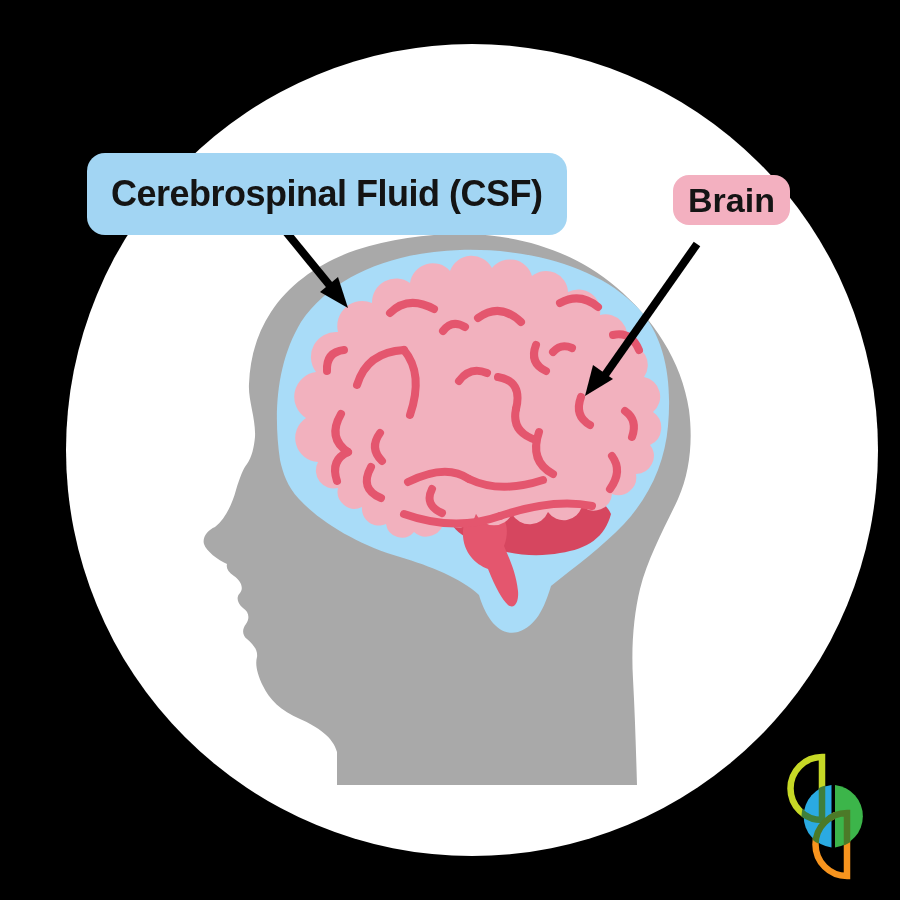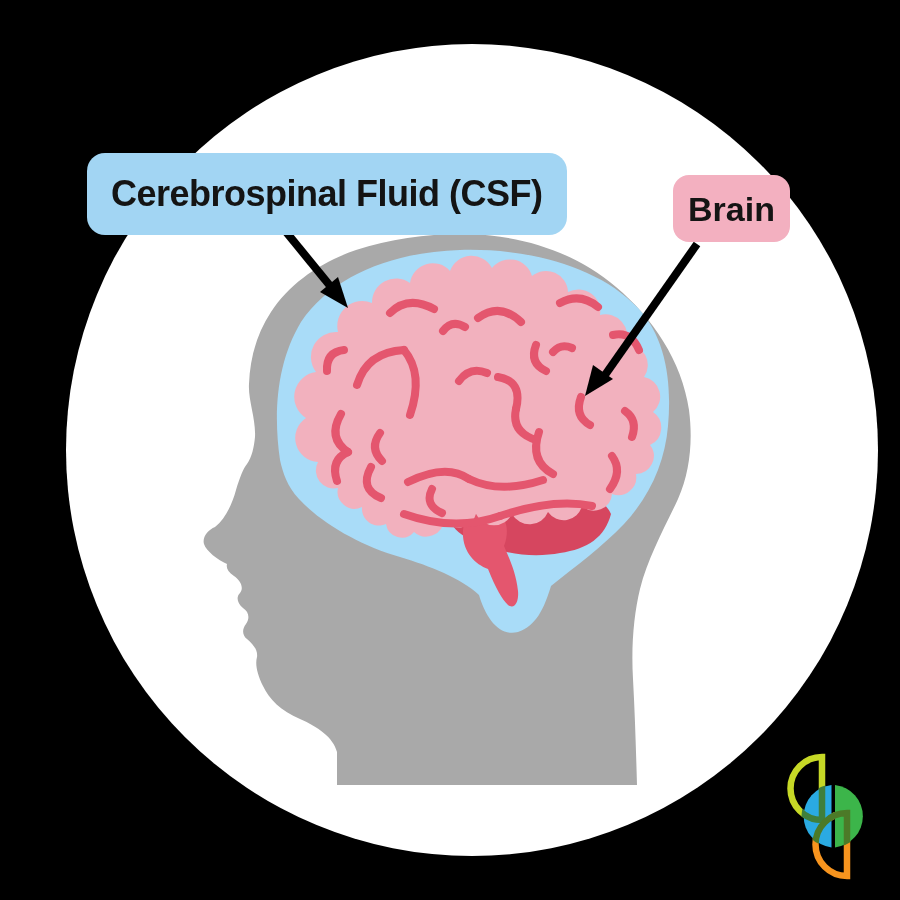--- a/index.html
+++ b/index.html
@@ -3,21 +3,21 @@
 <meta charset="utf-8">
 <style>
   html,body{margin:0;padding:0;background:#000;}
   .stage{position:relative;width:900px;height:900px;overflow:hidden;
          font-family:"Liberation Sans","DejaVu Sans",sans-serif;}
   .stage svg{position:absolute;left:0;top:0;}
   .callout{position:absolute;display:flex;align-items:center;justify-content:center;
            font-weight:bold;line-height:1;white-space:nowrap;}
   .callout.csf{left:87px;top:153px;height:82px;padding:0 24px;border-radius:18px;
                font-size:36px;letter-spacing:-0.5px;}
-  .callout.brain{left:673px;top:175px;height:67px;padding:0 15px;border-radius:16px;
+  .callout.brain{left:673px;top:175px;height:50px;padding:0 15px;border-radius:16px;
                  font-size:34px;}
 </style>
 </head>
 <body>
 
 <div class="stage">
 
   <svg width="900" height="900" viewBox="0 0 900 900">
 
     <defs>

